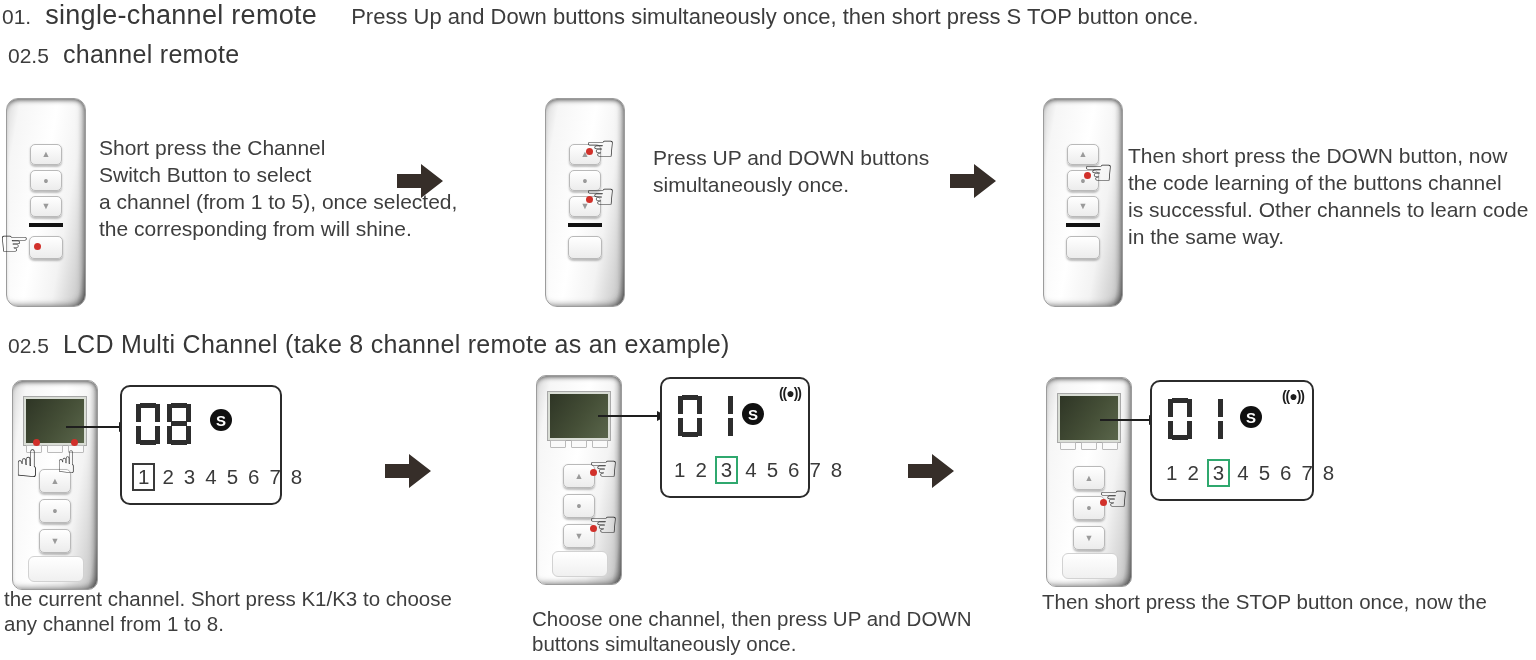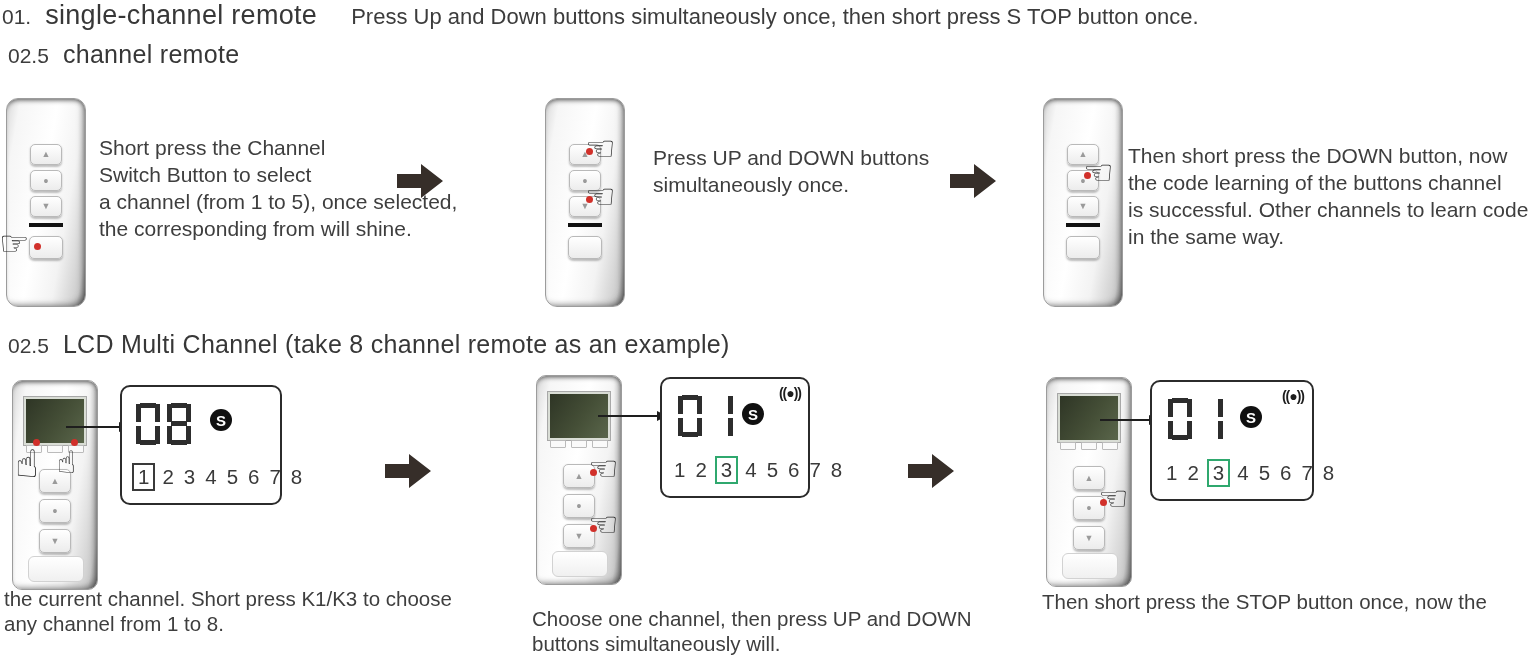--- a/index.html
+++ b/index.html
@@ -294,19 +294,19 @@
         <span class="chnum">8</span>
       </div>
   </div>
 
   <div class="caption" style="left:4px;top:586px;">
     <div>the current channel. Short press K1/K3 to choose</div>
     <div>any channel from 1 to 8.</div>
   </div>
   <div class="caption" style="left:532px;top:560px;margin-top:46px;">
     <div>Choose one channel, then press UP and DOWN</div>
-    <div>buttons simultaneously will.</div>
+    <div>buttons simultaneously once.</div>
   </div>
   <div class="caption" style="left:1042px;top:589px;">
     <div>Then short press the STOP button once, now the</div>
   </div>
 
 </div>
 
 </body></html>

